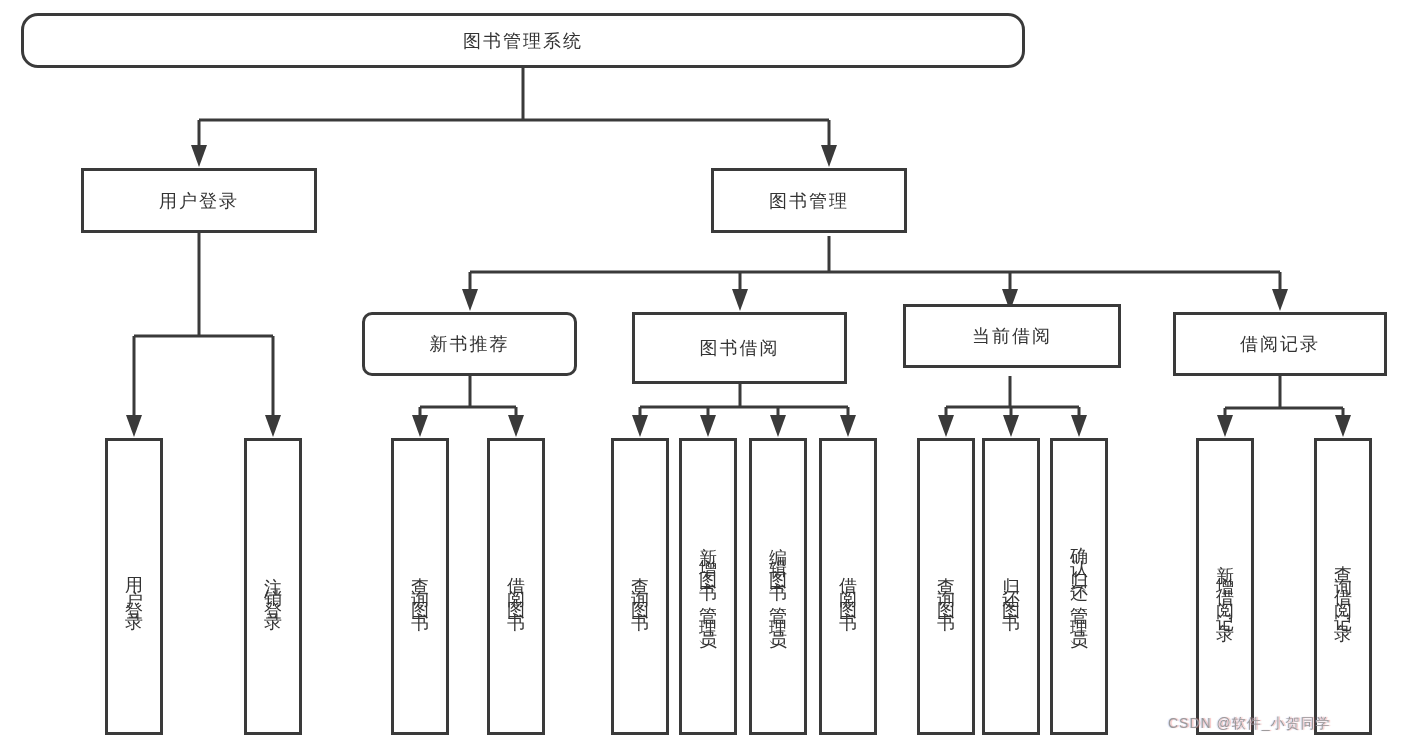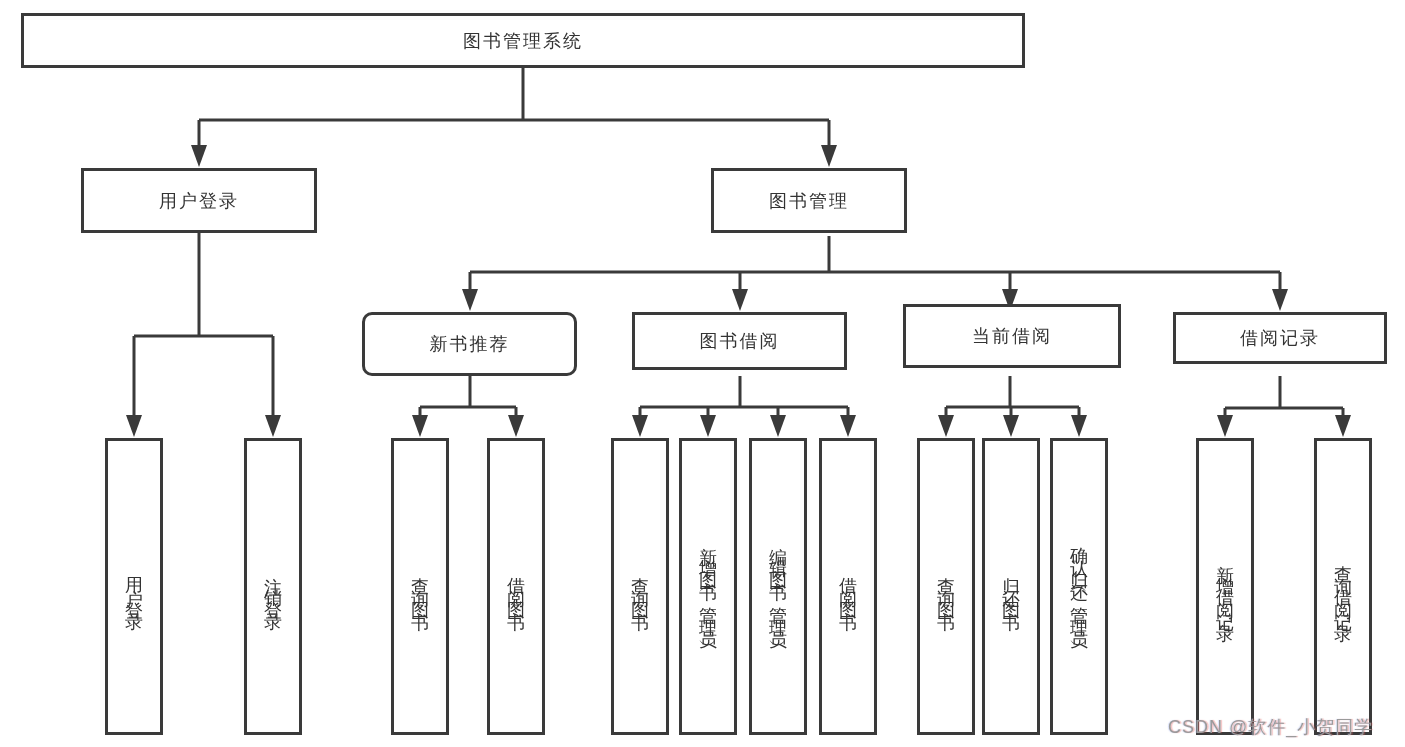--- a/index.html
+++ b/index.html
@@ -8,21 +8,21 @@
   #canvas{position:absolute;left:0;top:0;width:1405px;height:747px;}
   #wires{position:absolute;left:0;top:0;width:1405px;height:747px;}
   .box{position:absolute;background:#ffffff;border:3px solid #3a3a3a;
        display:flex;align-items:center;justify-content:center;
        color:#333333;font-size:18px;letter-spacing:2px;box-sizing:border-box;}
   .leaf{position:absolute;background:#ffffff;border:3px solid #3a3a3a;
         display:flex;align-items:center;justify-content:center;
         color:#333333;box-sizing:border-box;}
   .leaf span{writing-mode:vertical-rl;text-orientation:mixed;
              font-size:18px;letter-spacing:12px;color:#333333;line-height:1;}
-  .watermark{position:absolute;left:1168px;top:715px;font-size:18px;
+  .watermark{position:absolute;left:1168px;top:715px;font-size:14px;
              color:#9a9a9a;letter-spacing:1px;white-space:nowrap;
              text-shadow:1.5px 0 1px rgba(226,96,96,0.40),-1px 0 1px rgba(130,150,230,0.30);}
 </style>
 </head>
 <body>
 
 <div id="canvas">
 
   <svg id="wires" viewBox="0 0 1405 747" xmlns="http://www.w3.org/2000/svg">
     <g stroke="#3a3a3a" stroke-width="3" fill="none">
@@ -57,41 +57,41 @@
       <polygon points="778,437 770,415 786,415"></polygon>
       <polygon points="848,437 840,415 856,415"></polygon>
       <polygon points="946,437 938,415 954,415"></polygon>
       <polygon points="1011,437 1003,415 1019,415"></polygon>
       <polygon points="1079,437 1071,415 1087,415"></polygon>
       <polygon points="1225,437 1217,415 1233,415"></polygon>
       <polygon points="1343,437 1335,415 1351,415"></polygon>
     </g>
   </svg>
 
-  <div class="box" style="left:21px;top:13px;width:1004px;height:55px;">
+  <div class="box" style="left:21px;top:13px;width:1004px;height:55px;border-radius:17px;">
     <span>图书管理系统</span>
   </div>
 
   <div class="box" style="left:81px;top:168px;width:236px;height:65px;">
     <span>用户登录</span>
   </div>
   <div class="box" style="left:711px;top:168px;width:196px;height:65px;">
     <span>图书管理</span>
   </div>
 
   <div class="box" style="left:362px;top:312px;width:215px;height:64px;border-radius:10px;">
     <span>新书推荐</span>
   </div>
-  <div class="box" style="left:632px;top:312px;width:215px;height:58px;">
+  <div class="box" style="left:632px;top:312px;width:215px;height:72px;">
     <span>图书借阅</span>
   </div>
   <div class="box" style="left:903px;top:304px;width:218px;height:64px;">
     <span>当前借阅</span>
   </div>
-  <div class="box" style="left:1173px;top:312px;width:214px;height:52px;">
+  <div class="box" style="left:1173px;top:312px;width:214px;height:64px;">
     <span>借阅记录</span>
   </div>
 
   <div class="leaf" style="left:105px;top:438px;width:58px;height:297px;">
     <span>用户登录</span>
   </div>
   <div class="leaf" style="left:244px;top:438px;width:58px;height:297px;">
     <span>注销登录</span>
   </div>
 

